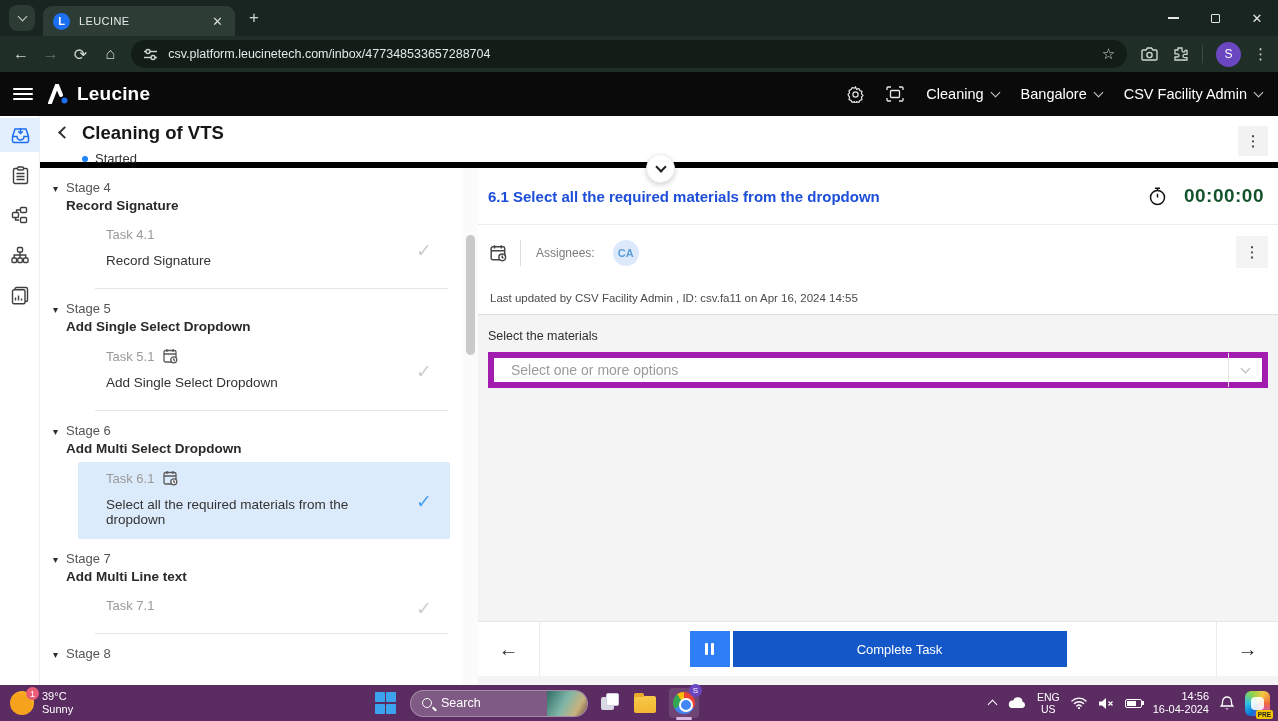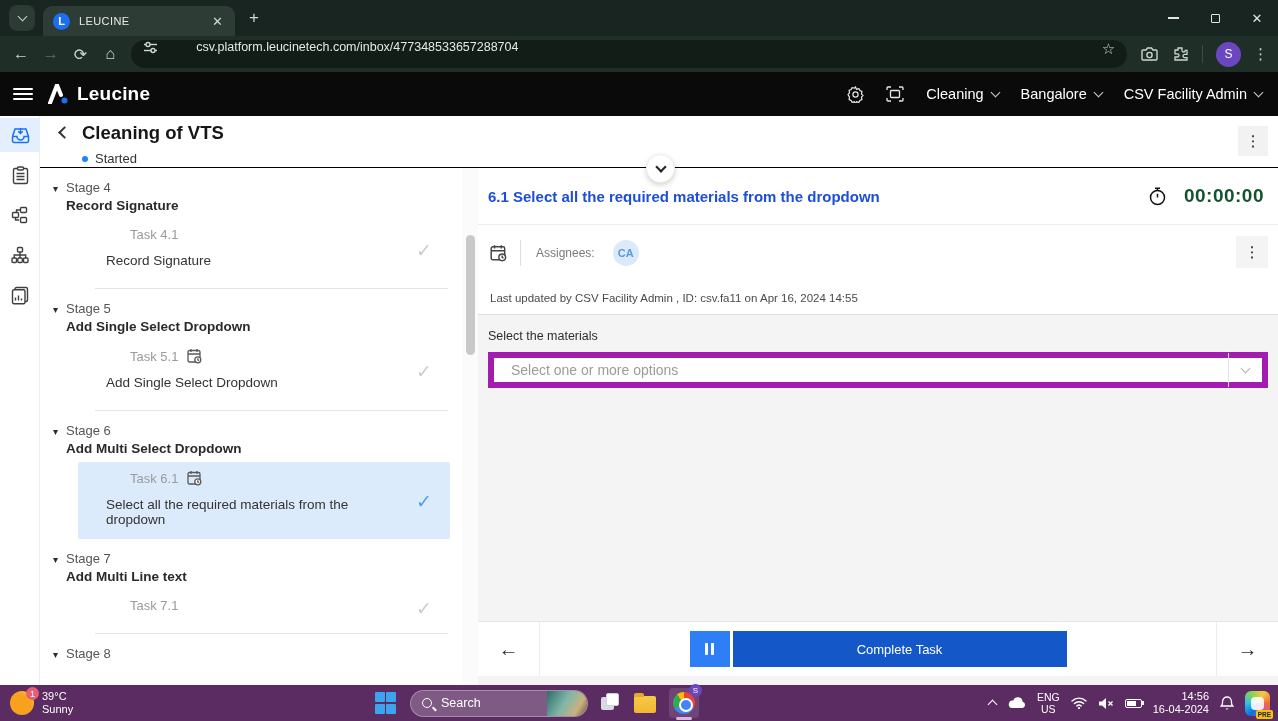--- a/index.html
+++ b/index.html
@@ -15,21 +15,21 @@
   .tab-close { color:#d4d9d6; font-size:13px; padding:0 4px; }
   .newtab { color:#cfd8d3; font-size:17px; margin:0 0 8px 14px; }
   .wincontrols { margin-left:auto; display:flex; align-items:center; height:36px; }
   .winbtn { width:42px; height:36px; display:flex; align-items:center; justify-content:center; color:#e3e6e4; font-size:13px; }
   .winbtn .bar { width:11px; height:1.5px; background:#e3e6e4; }
   .winbtn .sq { width:9px; height:9px; border:1.5px solid #e3e6e4; border-radius:1px; }
 
   #toolbar { position:absolute; left:0; top:36px; width:1278px; height:36px; background:#202e28; display:flex; align-items:center; }
   .navic { color:#ccd5d0; font-size:16px; width:30px; text-align:center; }
   .navic.dim { color:#5f6e66; }
-  .omnibox { height:28px; width:1002px; margin-left:6px; background:#121d18; border-radius:14px; display:flex; align-items:flex-start; padding:0 12px 0 12px;gap:28px; }
+  .omnibox { height:28px; width:1002px; margin-left:6px; background:#121d18; border-radius:14px; display:flex; align-items:center; padding:0 12px 0 12px; }
   .omni-url { color:#e4e8e6; font-size:12.5px; margin-left:10px; flex:1; white-space:nowrap; }
   .star { color:#cdd6d1; font-size:15px; }
   .toolic { margin-left:14px; color:#cdd6d1; }
   .tool-divider { width:1px; height:18px; background:#3b4a43; margin-left:14px; }
   .avatarS { width:25px; height:25px; border-radius:50%; background:#6b46c1; color:#fff; font-size:12px; display:flex; align-items:center; justify-content:center; margin-left:13px; }
   .kebab { color:#cdd6d1; font-size:15px; margin-left:12px; margin-right:10px; }
 
   
   #appbar { position:absolute; left:0; top:72px; width:1278px; height:44px; background:#0a0a0a; display:flex; align-items:center; color:#fff; }
   .hamburger { width:20px; margin-left:13px; }
@@ -39,41 +39,41 @@
   .appbar-right { margin-left:auto; display:flex; align-items:center; gap:22px; margin-right:16px; }
   .hdr-select { display:flex; align-items:center; gap:8px; font-size:14.5px; color:#fff; }
   .chev { width:7px; height:7px; border-right:1.6px solid #cfcfcf; border-bottom:1.6px solid #cfcfcf; transform:rotate(45deg); margin-top:-4px; }
 
   
   #rail { position:absolute; left:0; top:116px; width:40px; height:569px; background:#fff; border-right:1px solid #eee; }
   .rail-item { width:40px; height:34px; display:flex; align-items:center; justify-content:center; color:#3f3f3f; margin-top:6px; }
   .rail-item.active { background:#e3effd; color:#1d6ff2; height:34px; margin-top:2px; }
 
   
-  #pagehdr { position:absolute; left:40px; top:116px; width:1238px; height:52px; background:#fff; border-bottom:1px solid #000000; }
+  #pagehdr { position:absolute; left:40px; top:116px; width:1238px; height:52px; background:#fff; border-bottom:6px solid #000000; }
   .backchev { position:absolute; left:20px; top:12px; width:9px; height:9px; border-left:2px solid #333; border-bottom:2px solid #333; transform:rotate(45deg); }
   .pagetitle { position:absolute; left:42px; top:6px; font-size:18.5px; font-weight:600; color:#161616; }
   .status { position:absolute; left:42px; top:35px; display:flex; align-items:center; gap:7px; font-size:13px; color:#333; }
   .statusdot { width:6px; height:6px; border-radius:50%; background:#1d84ff; }
   .hdr-kebab-box { position:absolute; right:10px; top:10px; width:30px; height:30px; background:#f2f2f2; display:flex; align-items:center; justify-content:center; font-size:15px; color:#111; letter-spacing:0; }
   #collapse-circle { position:absolute; left:646px; top:154px; width:29px; height:29px; background:#fff; border:1px solid #ededed; border-radius:50%; box-shadow:0 2px 5px rgba(0,0,0,.18); display:flex; align-items:center; justify-content:center; z-index:5; }
   #collapse-circle .chevdark { width:8px; height:8px; border-right:2px solid #222; border-bottom:2px solid #222; transform:rotate(45deg); margin-top:-4px; }
 
   
   #stagepanel { position:absolute; left:40px; top:168px; width:422px; height:517px; background:#fff; overflow:hidden; }
   .stage { padding-top:12px; }
   .stage-head { display:flex; padding-left:13px; }
   .tri { font-size:10px; color:#2c2c2c; margin:3px 8px 0 0; }
   .stage-label { font-size:13px; color:#555; }
   .stage-name { font-size:13.5px; font-weight:bold; color:#2a2a2a; margin-top:3px; }
   .tasks { margin-top:6px; }
   .task { position:relative; margin:0 12px 0 38px; padding:8px 54px 12px 28px; border-radius:2px; }
   .task.selected { background:#dcebfb; }
   .task-no-row { display:flex; align-items:center; gap:9px; }
-  .task-no { font-size:13px; color:#9a9a9a;margin-left:24px; }
+  .task-no { font-size:13px; color:#9a9a9a; }
   .task-name { font-size:13.5px; color:#333; margin-top:11px; }
   .check { position:absolute; right:18px; top:50%; margin-top:-11px; font-size:19px; color:#cccccc; }
   .task.selected .check { color:#4ba1f0; }
   .stage-divider { height:1px; background:#e5e5e5; margin:8px 14px 0 55px; }
   .calic { color:#5a5a5a; }
 
   
   #gutter { position:absolute; left:462px; top:168px; width:16px; height:517px; background:#fbfbfb; }
   #thumb { position:absolute; left:4px; top:67px; width:9px; height:120px; border-radius:5px; background:#c9c9c9; }
 

